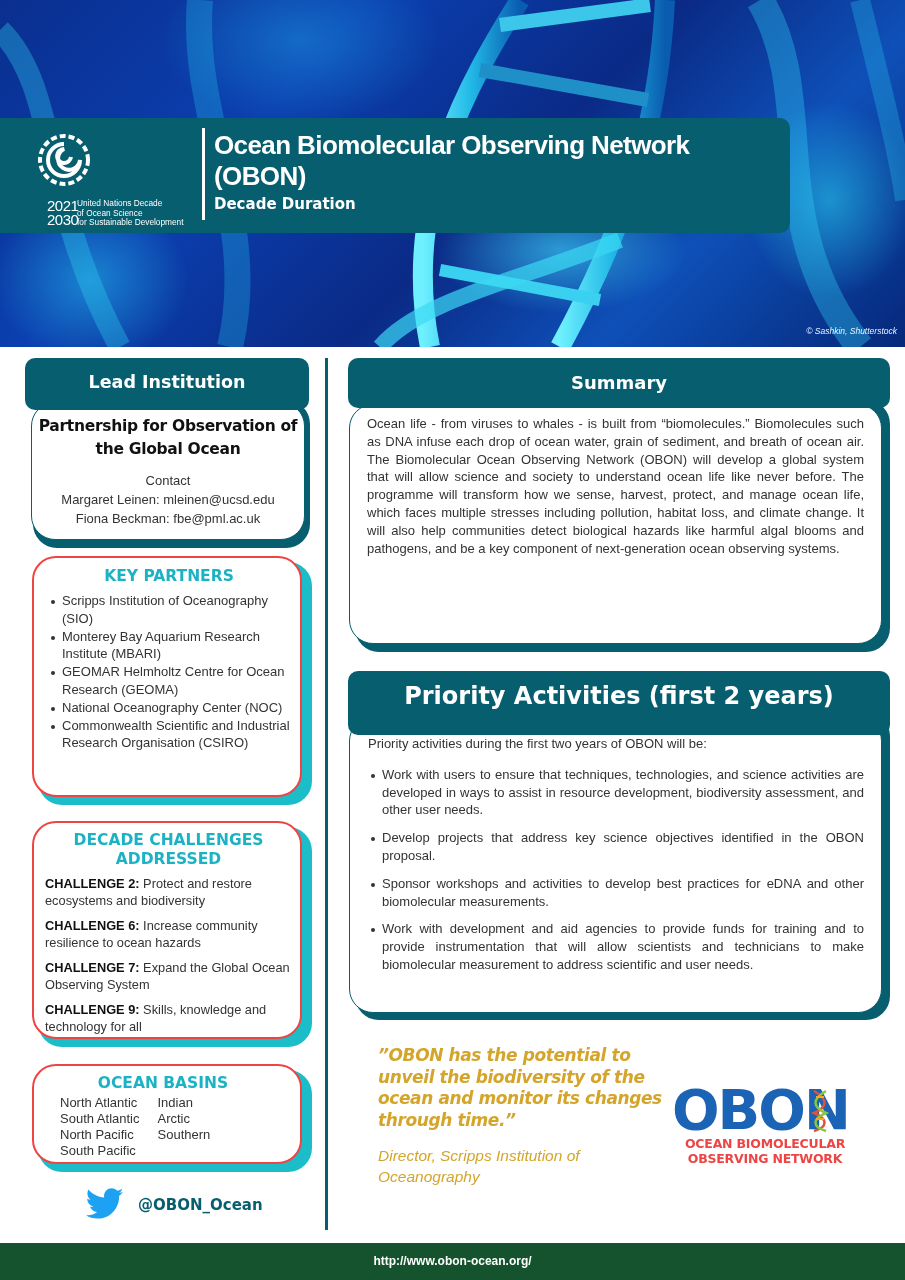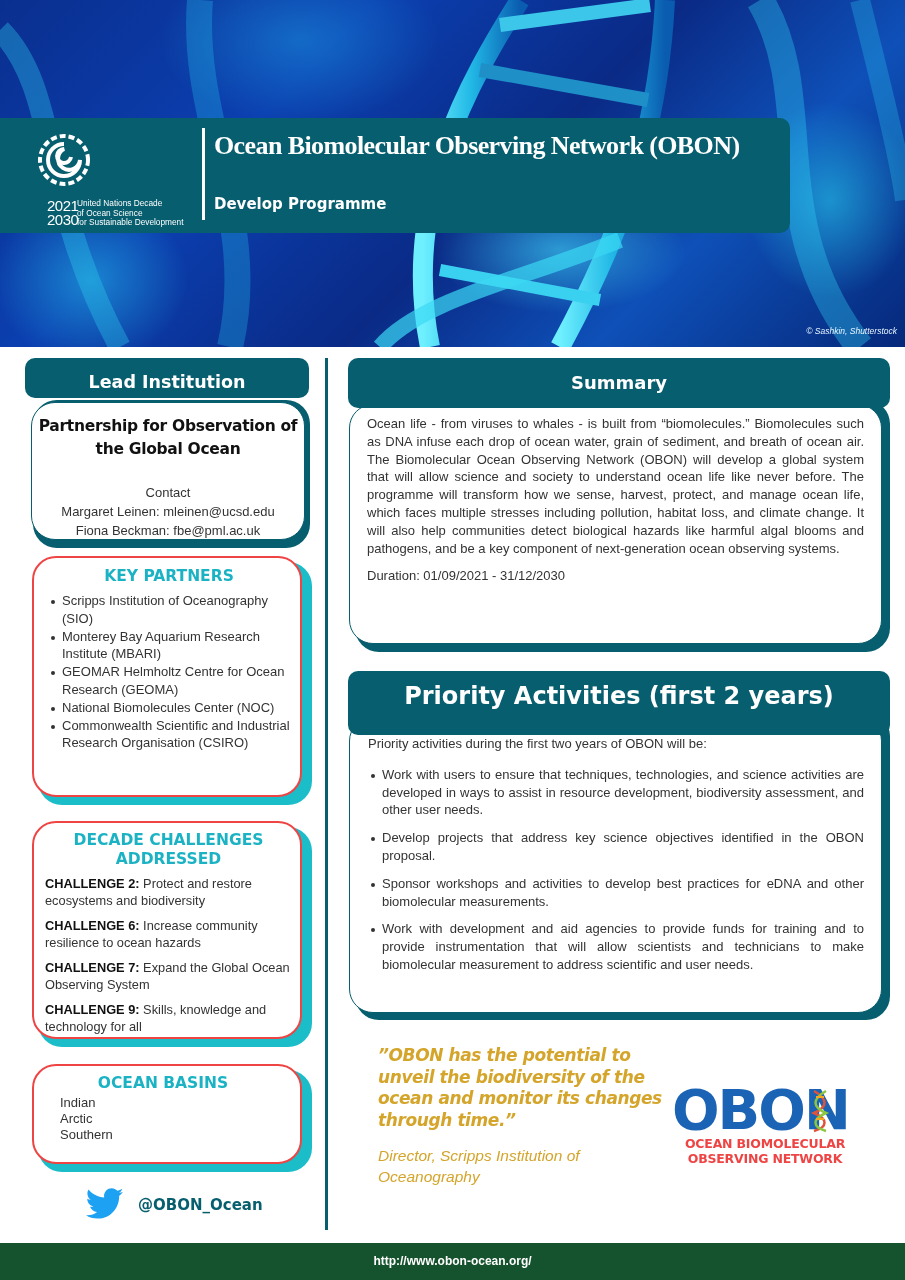--- a/index.html
+++ b/index.html
@@ -19,21 +19,21 @@
   .helix { position: absolute; left: 0; top: 0; }
   .banner {
     position: absolute; left: 0; top: 118px; width: 790px; height: 115px;
     background: #075e6e; border-radius: 0 10px 10px 0;
   }
   .un-logo { position: absolute; left: 38px; top: 12px; width: 160px; height: 100px; }
   .un-swirl { position: absolute; left: 0; top: 0; }
   .un-years { position: absolute; left: 9px; top: 69px; color: #fff; font-size: 15px; line-height: 14px; letter-spacing: -0.5px; font-family: "Liberation Sans", sans-serif; }
   .un-text { position: absolute; left: 39px; top: 69px; color: #fff; font-size: 8.3px; line-height: 9.5px; white-space: nowrap; }
   .banner-divider { position: absolute; left: 202px; top: 10px; width: 3px; height: 92px; background: #fff; }
-  .banner-title { position: absolute; left: 214px; top: 12px; width: 570px; color: #fff; font-weight: bold; font-size: 26px; line-height: 31px; font-family: Liberation Serif, serif; letter-spacing: -0.6px; }
+  .banner-title { position: absolute; left: 214px; top: 12px; width: 570px; color: #fff; font-weight: bold; font-size: 26px; line-height: 31px; font-family: Liberation Sans, sans-serif; letter-spacing: -0.6px; }
   .banner-sub { position: absolute; left: 214px; top: 77px; color: #fff; font-weight: bold; font-size: 15px; font-family: "DejaVu Sans", sans-serif; }
   .credit { position: absolute; right: 8px; top: 326px; color: #e6f6ff; font-style: italic; font-size: 8.5px; }
 
   
   .col-divider { position: absolute; left: 325px; top: 358px; width: 3px; height: 872px; background: #075e6e; }
 
   
   .head-tab {
     position: absolute; background: #075e6e; color: #fff; font-weight: bold; border-radius: 10px;
     text-align: center; font-family: "DejaVu Sans", sans-serif; z-index: 2;
@@ -42,21 +42,21 @@
     position: absolute; background: #fff; border-radius: 24px;
     border: 1.5px solid #075e6e;
   }
   .card-shadow { position: absolute; border-radius: 24px; }
   .dark-shadow { background: #075e6e; }
   .cyan-shadow { background: #1bbdc9; }
   .cyan-card { border: 2px solid #ef4444; }
 
   
   .lead-card .org { font-weight: bold; font-size: 15.5px; line-height: 23px; color: #111; text-align: center; font-family: "DejaVu Sans", sans-serif; letter-spacing: -0.3px; }
-  .lead-card .contact { font-size: 13px; line-height: 19px; color: #333; text-align: center; margin-top: 22px; }
+  .lead-card .contact { font-size: 13px; line-height: 19px; color: #333; text-align: center; margin-top: 10px; }
 
   .section-title { color: #1bb3c4; font-weight: bold; font-size: 15.5px; text-align: center; line-height: 19px; font-family: "DejaVu Sans", sans-serif; }
   ul.bullets { list-style: none; }
   ul.bullets li { position: relative; padding-left: 14px; font-size: 13px; line-height: 17.8px; color: #333; }
   ul.bullets li::before { content: ""; position: absolute; left: 3px; top: 8px; width: 4px; height: 4px; border-radius: 50%; background: #333; }
 
   .challenge { font-size: 12.8px; line-height: 17px; color: #333; margin-bottom: 8px; }
   .challenge b { color: #111; font-weight: bold; }
 
   .basins { display: flex; gap: 18px; font-size: 13px; line-height: 16px; color: #333; margin-left: 26px; margin-top: 2px; }
@@ -116,84 +116,89 @@
         <div>2030</div>
       </div>
       <div class="un-text">
         <div>United Nations Decade</div>
         <div>of Ocean Science</div>
         <div>for Sustainable Development</div>
       </div>
     </div>
     <div class="banner-divider"></div>
     <div class="banner-title">Ocean Biomolecular Observing Network (OBON)</div>
-    <div class="banner-sub">Develop Programme</div>
+    <div class="banner-sub">Decade Duration</div>
   </div>
 
   <div class="credit">© Sashkin, Shutterstock</div>
 </div>
 
 <div class="card-shadow dark-shadow" style="left:33px; top:400px; width:277px; height:148px;"></div>
-<div class="head-tab" style="left:25px; top:358px; width:284px; height:40px; font-size:17.5px; line-height:48px;">Lead Institution</div>
+<div class="head-tab" style="left:25px; top:358px; width:284px; height:52px; font-size:17.5px; line-height:48px;">Lead Institution</div>
 <div class="card lead-card" style="left:31px; top:402px; width:274px; height:138px; padding:12px 6px 0;">
   <div class="org">Partnership for Observation of the Global Ocean</div>
   <div class="contact">
     <div>Contact</div>
     <div>Margaret Leinen: mleinen@ucsd.edu</div>
     <div>Fiona Beckman: fbe@pml.ac.uk</div>
   </div>
 </div>
 
 <div class="card-shadow cyan-shadow" style="left:38px; top:562px; width:274px; height:243px;"></div>
 <div class="card cyan-card" style="left:32px; top:556px; width:270px; height:241px; padding:9px 10px 0 14px;">
   <div class="section-title">KEY PARTNERS</div>
   <ul class="bullets" style="margin-top:6px;">
     <li>Scripps Institution of Oceanography (SIO)</li>
     <li>Monterey Bay Aquarium Research Institute (MBARI)</li>
     <li>GEOMAR Helmholtz Centre for Ocean Research (GEOMA)</li>
-    <li>National Biomolecules Center (NOC)</li>
+    <li>National Oceanography Center (NOC)</li>
     <li>Commonwealth Scientific and Industrial Research Organisation (CSIRO)</li>
   </ul>
 </div>
 
 <div class="card-shadow cyan-shadow" style="left:38px; top:827px; width:274px; height:220px;"></div>
 <div class="card cyan-card" style="left:32px; top:821px; width:270px; height:218px; padding:8px 8px 0 11px;">
   <div class="section-title">DECADE CHALLENGES ADDRESSED</div>
   <div style="margin-top:6px;">
     <div class="challenge"><b>CHALLENGE 2:</b><span> Protect and restore ecosystems and biodiversity</span></div>
     <div class="challenge"><b>CHALLENGE 6:</b><span> Increase community resilience to ocean hazards</span></div>
     <div class="challenge"><b>CHALLENGE 7:</b><span> Expand the Global Ocean Observing System</span></div>
     <div class="challenge"><b>CHALLENGE 9:</b><span> Skills, knowledge and technology for all</span></div>
   </div>
 </div>
 
 <div class="card-shadow cyan-shadow" style="left:38px; top:1070px; width:274px; height:102px;"></div>
 <div class="card cyan-card" style="left:32px; top:1064px; width:270px; height:100px; padding:8px 8px 0 0;">
   <div class="section-title">OCEAN BASINS</div>
   <div class="basins">
     <div class="col">
+      <div>North Atlantic</div>
+      <div>South Atlantic</div>
+      <div>North Pacific</div>
+      <div>South Pacific</div>
+    </div>
+    <div class="col">
       <div>Indian</div>
       <div>Arctic</div>
       <div>Southern</div>
     </div>
   </div>
 </div>
 
 <svg class="twitter" width="38" height="32" viewBox="0 0 24 20">
   <path fill="#1da1f2" d="M23.6 2.3c-.9.4-1.8.6-2.8.8 1-.6 1.8-1.6 2.1-2.7-.9.6-2 1-3.1 1.2C18.9.6 17.6 0 16.2 0c-2.7 0-4.8 2.2-4.8 4.8 0 .4 0 .8.1 1.1C7.5 5.7 4 3.8 1.6.9c-.4.7-.7 1.6-.7 2.4 0 1.7.9 3.2 2.1 4-.8 0-1.5-.2-2.2-.6v.1c0 2.3 1.7 4.3 3.9 4.7-.4.1-.8.2-1.3.2-.3 0-.6 0-.9-.1.6 1.9 2.4 3.3 4.5 3.4-1.7 1.3-3.7 2.1-6 2.1-.4 0-.8 0-1.2-.1 2.1 1.4 4.7 2.2 7.4 2.2 8.9 0 13.7-7.4 13.7-13.7v-.6c1-.7 1.8-1.6 2.5-2.6z"></path>
 </svg>
 <div class="twitter-handle">@OBON_Ocean</div>
 
 <div class="col-divider"></div>
 
 <div class="card-shadow dark-shadow" style="left:355px; top:400px; width:535px; height:252px;"></div>
 <div class="head-tab" style="left:348px; top:358px; width:542px; height:50px; font-size:18px; line-height:50px;">Summary</div>
 <div class="card" style="left:349px; top:404px; width:533px; height:240px; padding:10px 17px 0 17px;">
   <p class="body-text">Ocean life - from viruses to whales - is built from “biomolecules.” Biomolecules such as DNA infuse each drop of ocean water, grain of sediment, and breath of ocean air. The Biomolecular Ocean Observing Network (OBON) will develop a global system that will allow science and society to understand ocean life like never before. The programme will transform how we sense, harvest, protect, and manage ocean life, which faces multiple stresses including pollution, habitat loss, and climate change. It will also help communities detect biological hazards like harmful algal blooms and pathogens, and be a key component of next-generation ocean observing systems.</p>
-  <p class="body-text" style="margin-top:10px;">Duration: 01/09/2021 - 31/12/2030</p>
 </div>
 
 <div class="card-shadow dark-shadow" style="left:355px; top:712px; width:535px; height:308px;"></div>
 <div class="head-tab" style="left:348px; top:671px; width:542px; height:64px; font-size:24px; line-height:50px;">Priority Activities  (first 2 years)</div>
 <div class="card" style="left:349px; top:717px; width:533px; height:296px; padding:17px 17px 0 18px;">
   <p class="body-text">Priority activities during the first two years of OBON will be:</p>
   <ul class="bullets right-bullets" style="margin-top:13px;">
     <li>Work with users to ensure that techniques, technologies, and science activities are developed in ways to assist in resource development, biodiversity assessment, and other user needs.</li>
     <li>Develop projects that address key science objectives identified in the OBON proposal.</li>
     <li>Sponsor workshops and activities to develop best practices for eDNA and other biomolecular measurements.</li>

